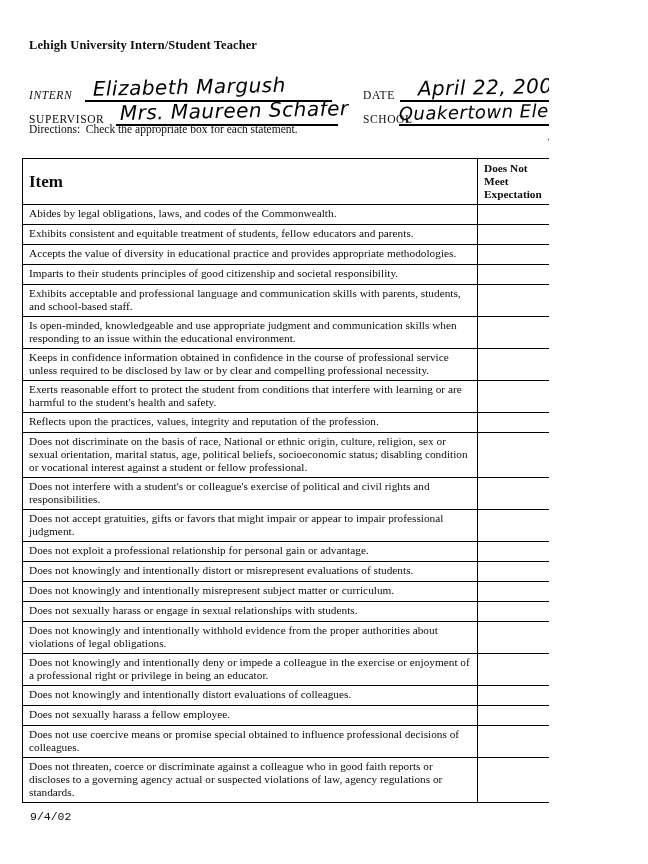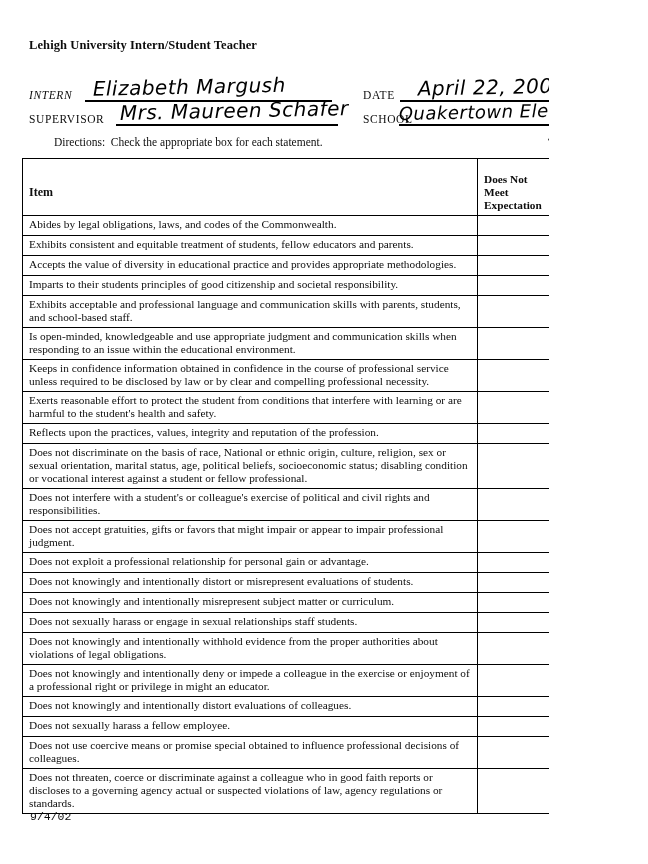--- a/index.html
+++ b/index.html
@@ -66,23 +66,23 @@
     border: 1.5px solid #000;
     font-size: 11.3px;
     line-height: 13px;
     color: #0d0d0d;
     padding: 2px 5px 3px 6px;
   }
   table.eval th {
     text-align: left;
     font-weight: bold;
     vertical-align: top;
-    padding-top: 14px;
-  }
-  table.eval th.item-h { vertical-align: middle; font-size: 12px; }
+    padding-top: 3px;
+  }
+  table.eval th.item-h { vertical-align: middle; font-size: 17px; }
   td.item-cell { vertical-align: top; }
   td.check-cell {
     text-align: center;
     vertical-align: middle;
     padding: 0 2px;
   }
   .check {
     display: inline-block;
     font-family: "DejaVu Sans", sans-serif;
     font-size: 15px;
@@ -118,21 +118,21 @@
   </div>
 
   <div class="abs field-label" style="left:363px; top:113px;">SCHOOL</div>
   <div class="abs fill-line" style="left:399px; top:102px; width:231px; height:22px;">
     <span class="handwriting hw-md">Quakertown Elementary</span>
   </div>
   <div class="abs" style="left:548px; top:125px;">
     <span class="handwriting hw-md">School</span>
   </div>
 
-  <div class="abs directions" style="left:29px; top:136px;margin-left:25px;">Directions:  Check the appropriate box for each statement.</div>
+  <div class="abs directions" style="left:29px; top:123px;">Directions:  Check the appropriate box for each statement.</div>
 
   <table class="eval">
     <colgroup>
       <col class="c-item">
       <col class="c-dnm">
       <col class="c-meets">
     </colgroup>
     <thead>
       <tr>
         <th class="item-h">Item</th>
@@ -210,31 +210,31 @@
           <td class="item-cell">Does not knowingly and intentionally distort or misrepresent evaluations of students.</td>
           <td class="check-cell"></td>
           <td class="check-cell"><span class="check">✓</span></td>
         </tr>
         <tr>
           <td class="item-cell">Does not knowingly and intentionally misrepresent subject matter or curriculum.</td>
           <td class="check-cell"></td>
           <td class="check-cell"><span class="check">✓</span></td>
         </tr>
         <tr>
-          <td class="item-cell">Does not sexually harass or engage in sexual relationships staff students.</td>
+          <td class="item-cell">Does not sexually harass or engage in sexual relationships with students.</td>
           <td class="check-cell"></td>
           <td class="check-cell"><span class="check">✓</span></td>
         </tr>
         <tr>
           <td class="item-cell">Does not knowingly and intentionally withhold evidence from the proper authorities about violations of legal obligations.</td>
           <td class="check-cell"></td>
           <td class="check-cell"><span class="check">✓</span></td>
         </tr>
         <tr>
-          <td class="item-cell">Does not knowingly and intentionally deny or impede a colleague in the exercise or enjoyment of a professional right or privilege in might an educator.</td>
+          <td class="item-cell">Does not knowingly and intentionally deny or impede a colleague in the exercise or enjoyment of a professional right or privilege in being an educator.</td>
           <td class="check-cell"></td>
           <td class="check-cell"><span class="check">✓</span></td>
         </tr>
         <tr>
           <td class="item-cell">Does not knowingly and intentionally distort evaluations of colleagues.</td>
           <td class="check-cell"></td>
           <td class="check-cell"><span class="check">✓</span></td>
         </tr>
         <tr>
           <td class="item-cell">Does not sexually harass a fellow employee.</td>

